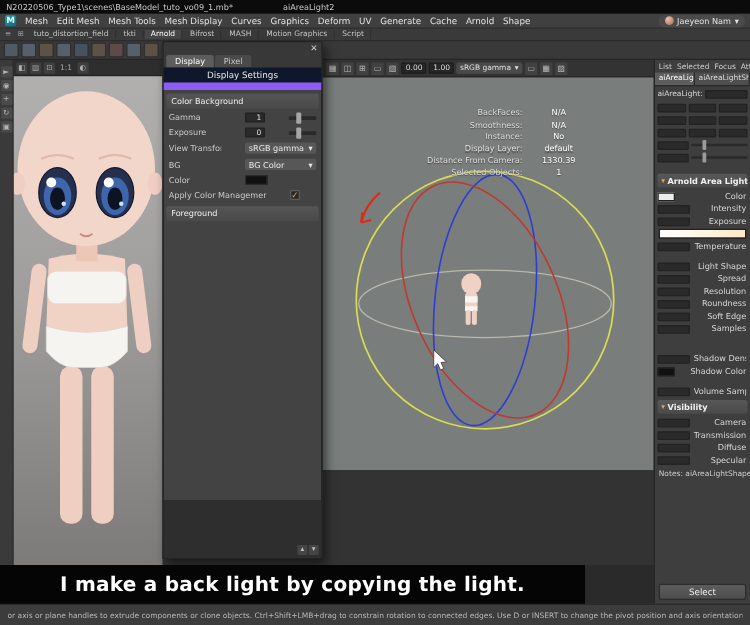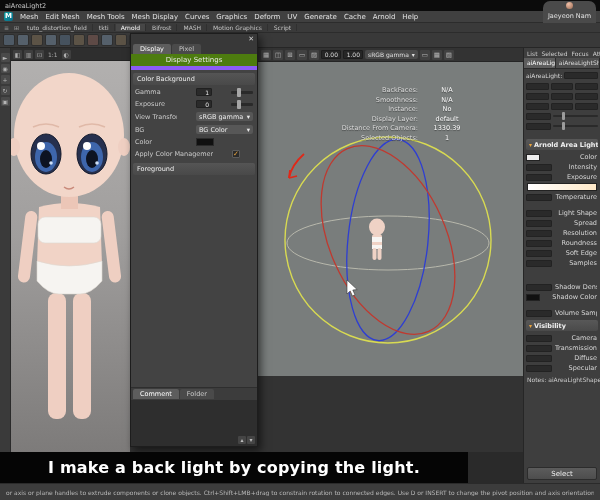--- a/index.html
+++ b/index.html
@@ -12,21 +12,21 @@
   .titlebar { position:absolute; top:0; left:0; width:600px; height:11px;
     background:#0b0b0b; display:flex; align-items:center; gap:40px;
     font-size:6.5px; color:#c8c8c8; padding:0 5px; white-space:nowrap; }
   .menubar { position:absolute; top:11px; left:0; width:600px; height:12px;
     background:#404040; border-bottom:1px solid #2c2c2c;
     display:flex; align-items:center; gap:7px; font-size:7px; color:#e2e2e2; padding:0 4px; white-space:nowrap; }
   .maya-logo { width:9px; height:9px; background:linear-gradient(135deg,#0fa3a3,#086a8a);
     border-radius:2px; color:#fff; font-size:7px; font-weight:bold; text-align:center; line-height:9px; }
   .menu-item { cursor:default; }
   .user-badge { margin-left:auto; display:flex; align-items:center; gap:3px;
-    background:#4a4a4a; border-radius:7px; padding:1px 5px; font-size:6.5px;flex-direction:column; }
+    background:#4a4a4a; border-radius:7px; padding:1px 5px; font-size:6.5px; }
   .avatar { width:7px; height:7px; border-radius:50%;
     background:radial-gradient(circle at 35% 30%,#f0c0a8,#9a6a52); }
   .shelfbar { position:absolute; top:23px; left:0; width:600px; height:10px;
     background:#3a3a3a; border-bottom:1px solid #2c2c2c;
     display:flex; align-items:center; gap:1px; font-size:6px; color:#c6c6c6; padding:0 2px; white-space:nowrap; }
   .shelf-tab { padding:0 5px; border-right:1px solid #303030; }
   .shelf-tab.active { color:#fff; background:#474747; }
   .shelfbar .mini { font-size:6px; color:#9a9a9a; padding:0 2px; }
   .shelficons { position:absolute; top:33px; left:0; width:600px; height:15px;
     background:#393939; border-bottom:1px solid #262626;
@@ -96,21 +96,21 @@
 
   
   .floating-panel { position:absolute; left:130px; top:33px; width:128px; height:414px;
     background:#434343; border:1px solid #1d1d1d; box-shadow:3px 4px 8px rgba(0,0,0,.55);
     display:flex; flex-direction:column; z-index:6; font-size:6.5px; }
   .fp-header { height:9px; display:flex; justify-content:flex-end; align-items:center; padding:0 3px; background:#383838; }
   .fp-close { color:#cfcfcf; font-size:7px; line-height:8px; }
   .fp-tabs { display:flex; gap:1px; padding:1px 2px 0; background:#383838; }
   .fp-tab { padding:1px 7px; background:#4a4a4a; color:#c9c9c9; border-radius:2px 2px 0 0; }
   .fp-tab.active { background:#5d5d5d; color:#fff; }
-  .fp-title { background:#4d7c0f; color:#e8e8e8; text-align:center; font-size:7px; padding:2px 0; border-bottom:4px solid #8b5cf6; }
+  .fp-title { background:#0f172a; color:#e8e8e8; text-align:center; font-size:7px; padding:2px 0; border-bottom:6px solid #8b5cf6; }
   .fp-section { margin:3px 2px 1px; padding:2px 4px; background:linear-gradient(#555,#494949);
     border-radius:2px; color:#eee; font-size:6.5px; }
   .fp-row { display:flex; align-items:center; gap:19px; padding:2px 4px; color:#c9c9c9; }
   .fp-row .lbl { width:42px; white-space:nowrap; overflow:hidden; }
   .fp-row .lbl.wide { width:78px; }
   .fp-field { width:16px; height:8px; background:#2a2a2a; border:1px solid #202020; border-radius:1px;
     color:#e5e5e5; font-size:6px; text-align:right; padding:0 2px; line-height:7px; }
   .fp-slider { flex:1; height:3px; background:#2a2a2a; border-radius:1px; position:relative; }
   .fp-slider .handle { position:absolute; left:28%; top:-3px; width:4px; height:9px; background:#a6a6a6; border-radius:1px; }
   .fp-combo { flex:1; height:9px; background:#575757; border-radius:2px; display:flex; align-items:center;
@@ -130,37 +130,38 @@
     display:flex; align-items:center; justify-content:center; z-index:8; }
   .subtitle span { color:#fff; font-size:16px; font-weight:bold; letter-spacing:.2px; }
   .statusbar { position:absolute; top:483px; left:0; width:600px; height:17px; background:#3c3c3c;
     border-top:1px solid #2a2a2a; display:flex; align-items:center; padding:0 6px; }
   .statusbar span { font-size:6px; color:#b8b8b8; white-space:nowrap; overflow:hidden; }
 </style>
 </head>
 <body>
 
 <div class="titlebar">
+  <span>N20220506_Type1\scenes\BaseModel_tuto_vo09_1.mb*</span>
   <span>aiAreaLight2</span>
 </div>
 
 <div class="menubar">
   <span class="maya-logo">M</span>
   <span class="menu-item">Mesh</span>
   <span class="menu-item">Edit Mesh</span>
   <span class="menu-item">Mesh Tools</span>
   <span class="menu-item">Mesh Display</span>
   <span class="menu-item">Curves</span>
   <span class="menu-item">Graphics</span>
   <span class="menu-item">Deform</span>
   <span class="menu-item">UV</span>
   <span class="menu-item">Generate</span>
   <span class="menu-item">Cache</span>
   <span class="menu-item">Arnold</span>
-  <span class="menu-item">Help</span>
+  <span class="menu-item">Shape</span>
   <span class="user-badge">
     <span class="avatar"></span>
     <span>Jaeyeon Nam</span>
     <span>▾</span>
   </span>
 </div>
 
 <div class="shelfbar">
   <span class="mini">≡</span>
   <span class="mini">⊞</span>
@@ -487,24 +488,20 @@
     <span class="fp-swatch"></span>
   </div>
   <div class="fp-row">
     <span class="lbl wide">Apply Color Management</span>
     <span class="fp-check">✓</span>
   </div>
 
   <div class="fp-section">Foreground</div>
 
   <div class="fp-spacer"></div>
-  <div class="fp-bottom-tabs">
-    <span class="fp-tab active">Comment</span>
-    <span class="fp-tab">Folder</span>
-  </div>
   <div class="fp-darkarea">
     <div class="fp-scroll">
       <span>▴</span>
       <span>▾</span>
     </div>
   </div>
 </div>
 
 <div class="subtitle">
   <span>I make a back light by copying the light.</span>

